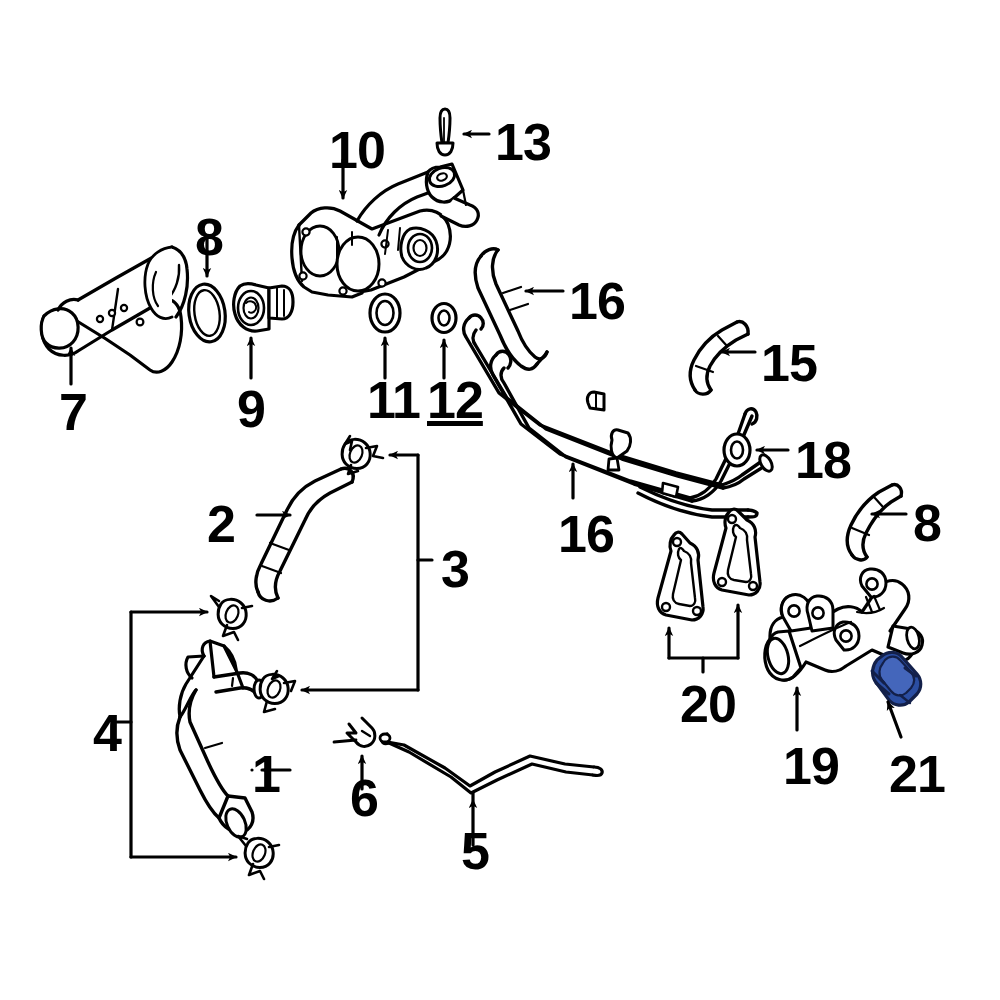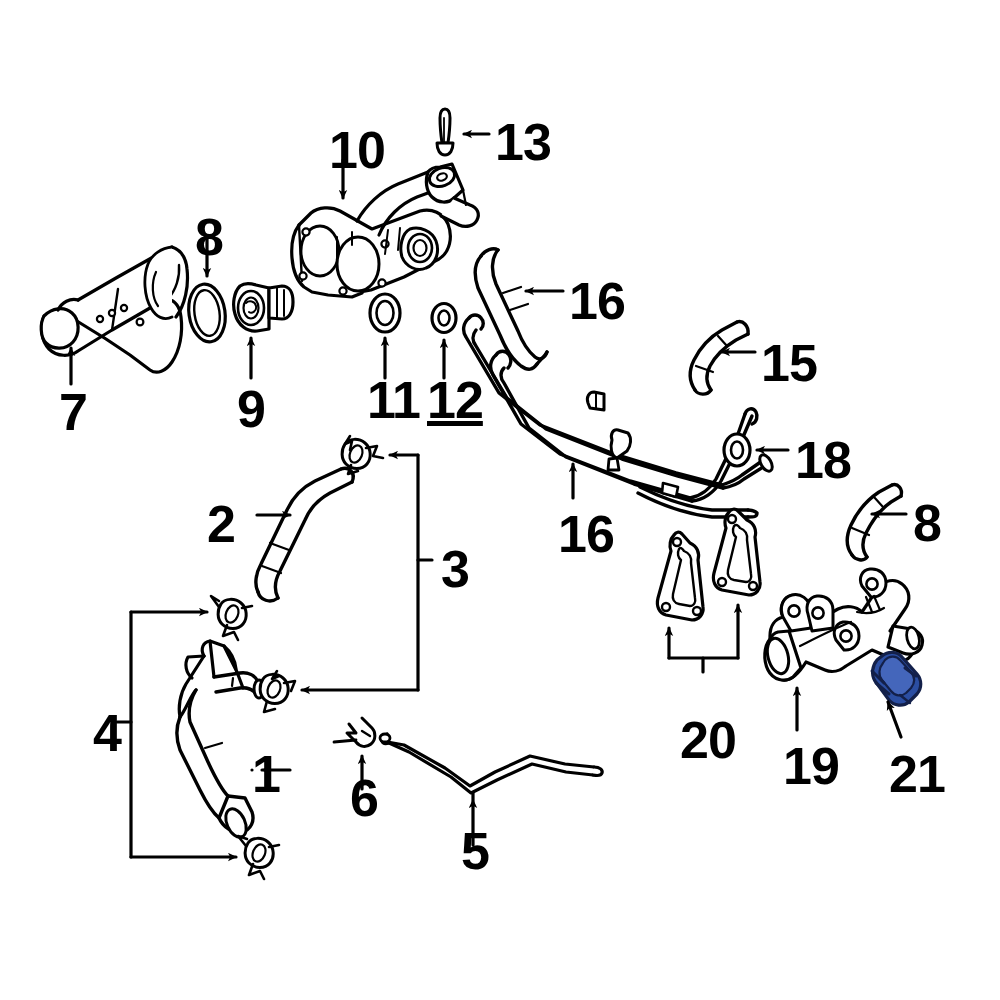--- a/index.html
+++ b/index.html
@@ -435,16 +435,16 @@
   <div class="callout-label" style="left:329px;top:124px;">10</div>
   <div class="callout-label" style="left:367px;top:374px;">11</div>
   <div class="callout-label" style="left:427px;top:374px;text-decoration:underline;">12</div>
   <div class="callout-label" style="left:495px;top:116px;">13</div>
   <div class="callout-label" style="left:569px;top:275px;">16</div>
   <div class="callout-label" style="left:761px;top:337px;">15</div>
   <div class="callout-label" style="left:913px;top:497px;">8</div>
   <div class="callout-label" style="left:558px;top:508px;">16</div>
   <div class="callout-label" style="left:795px;top:434px;text-align:center;">18</div>
   <div class="callout-label" style="left:783px;top:740px;">19</div>
-  <div class="callout-label" style="left:680px;top:678px;margin-top:36px;">20</div>
+  <div class="callout-label" style="left:680px;top:678px;">20</div>
   <div class="callout-label" style="left:889px;top:748px;">21</div>
 
 </div>
 
 </body></html>

